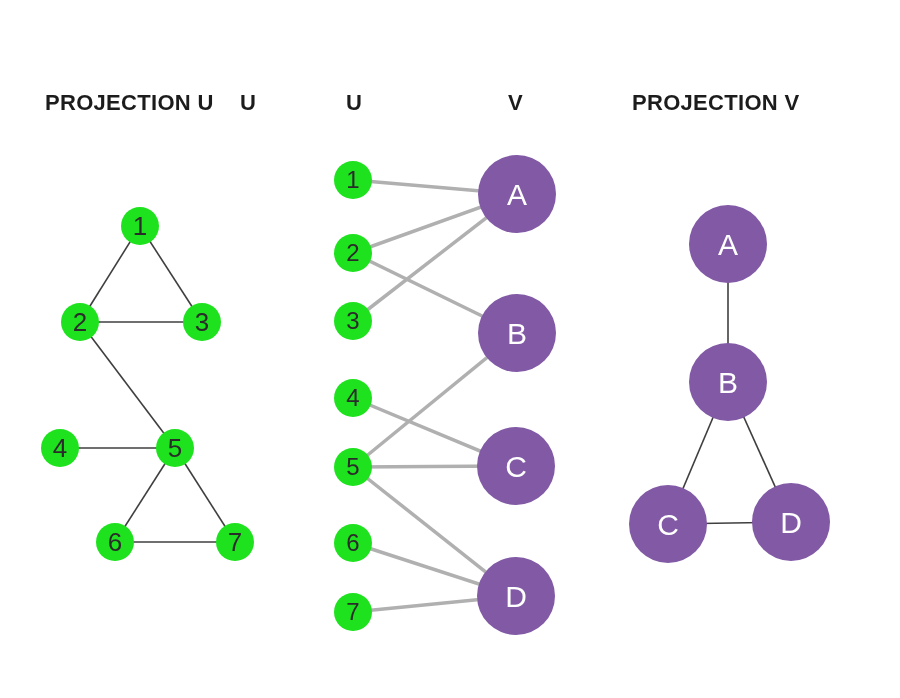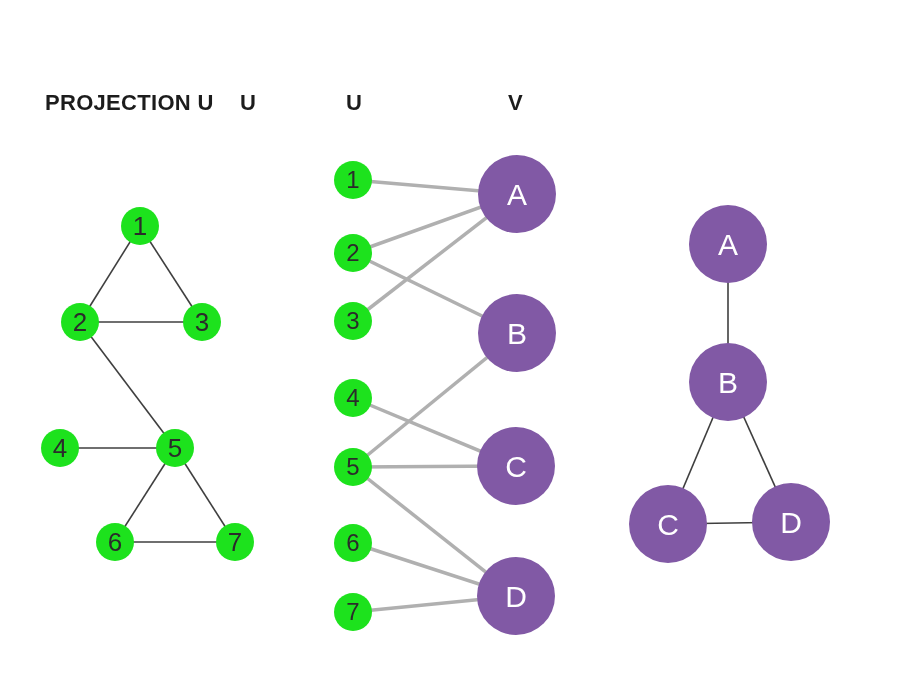--- a/index.html
+++ b/index.html
@@ -34,20 +34,21 @@
   }
 </style>
 </head>
 <body>
 
 <div id="page">
   <div class="hdr hdr-projection-u">PROJECTION U</div>
   <div class="hdr hdr-u-left">U</div>
   <div class="hdr hdr-u-column">U</div>
   <div class="hdr hdr-v-column">V</div>
+  <div class="hdr hdr-projection-v">PROJECTION V</div>
 
   <svg id="graph-canvas" width="900" height="698" viewBox="0 0 900 698" xmlns="http://www.w3.org/2000/svg">
       <g>
         <line x1="140" y1="226" x2="80" y2="322" stroke="#3f3f3f" stroke-width="1.6"></line>
         <line x1="140" y1="226" x2="202" y2="322" stroke="#3f3f3f" stroke-width="1.6"></line>
         <line x1="80" y1="322" x2="202" y2="322" stroke="#3f3f3f" stroke-width="1.6"></line>
         <line x1="80" y1="322" x2="175" y2="448" stroke="#3f3f3f" stroke-width="1.6"></line>
         <line x1="60" y1="448" x2="175" y2="448" stroke="#3f3f3f" stroke-width="1.6"></line>
         <line x1="175" y1="448" x2="115" y2="542" stroke="#3f3f3f" stroke-width="1.6"></line>
         <line x1="175" y1="448" x2="235" y2="542" stroke="#3f3f3f" stroke-width="1.6"></line>

